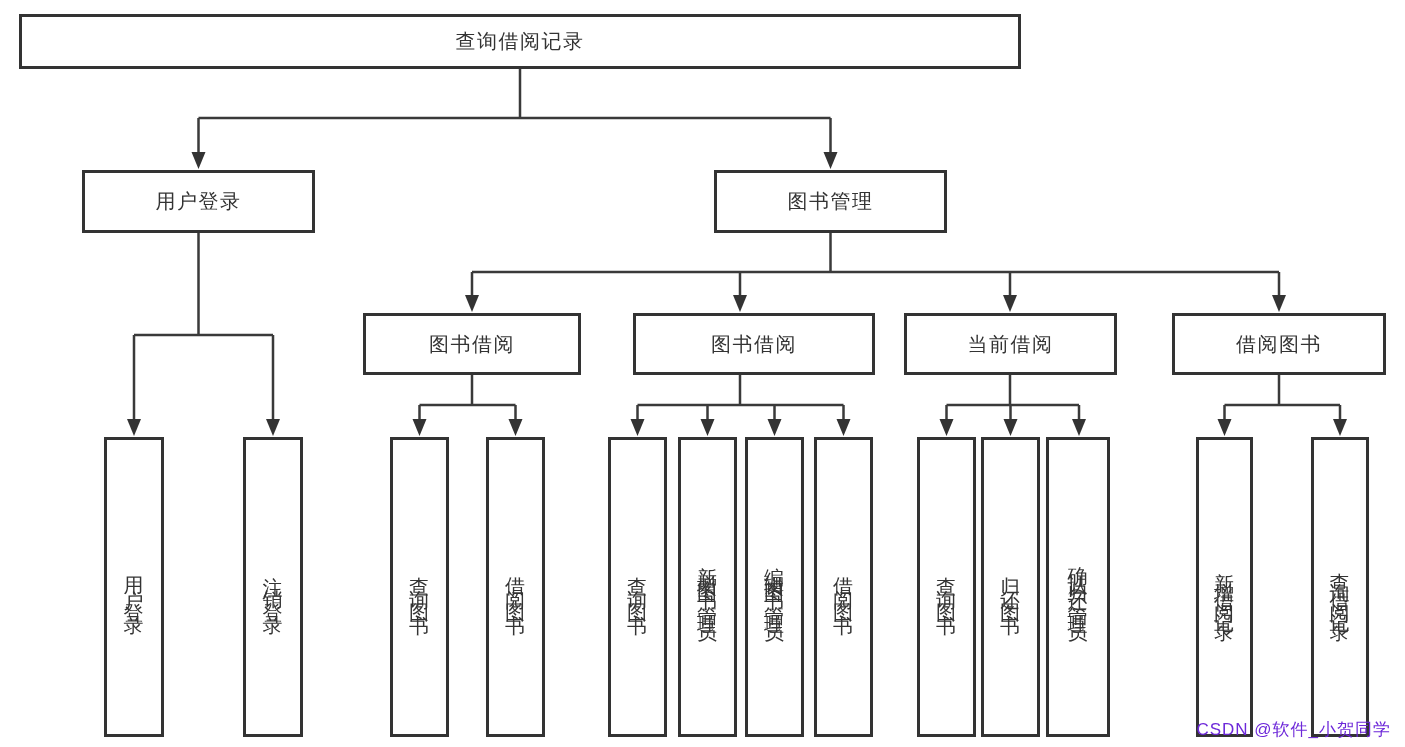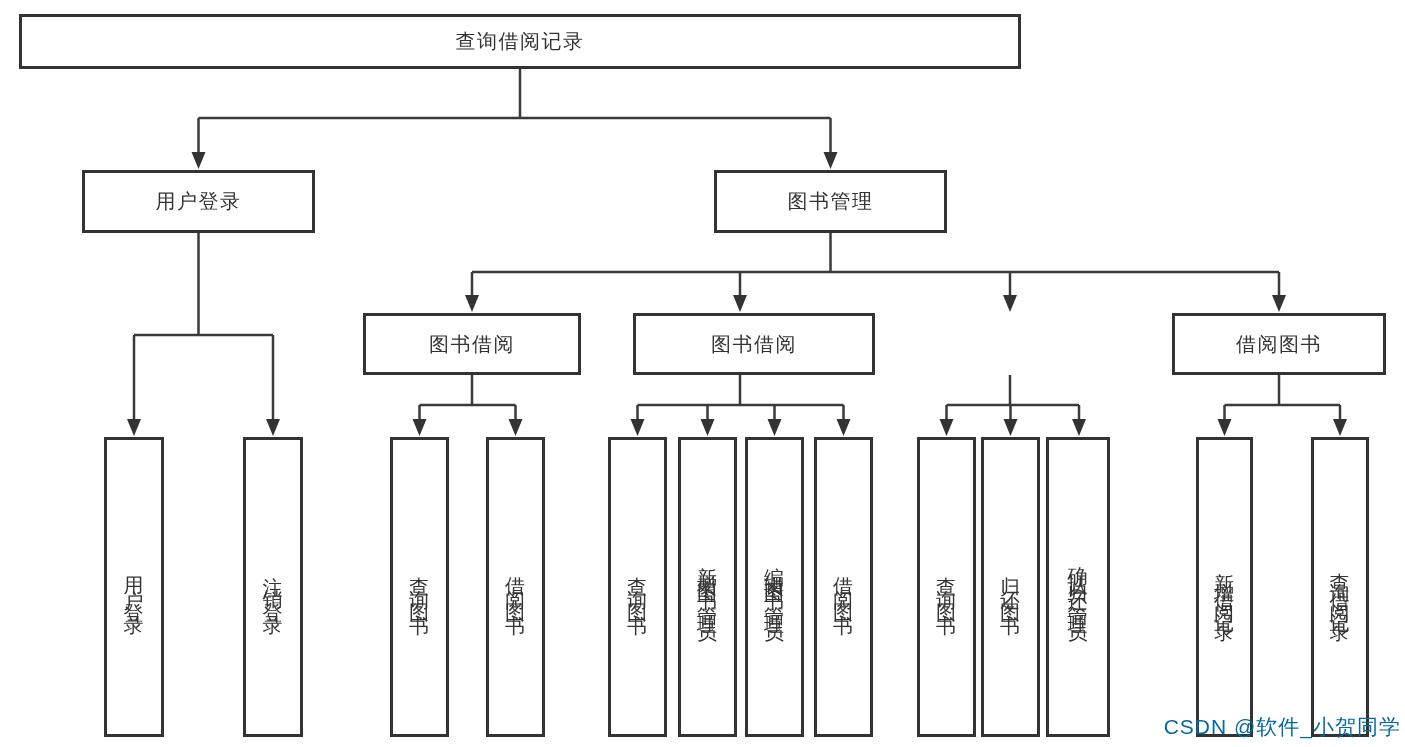--- a/index.html
+++ b/index.html
@@ -28,25 +28,25 @@
     font-size: 20px;
     writing-mode: vertical-lr;
     text-orientation: mixed;
     line-height: 1;
   }
   .sp-lg { letter-spacing: 0.65em; }
   .sp-md { letter-spacing: 0.5em; }
   .sp-sm { letter-spacing: 0.4em; }
   .watermark {
     position: absolute;
-    right: 4px;
+    right: 14px;
     bottom: 6px;
-    font-size: 21px;
+    font-size: 17px;
     letter-spacing: 1px;
-    color: #0369a1;
+    color: #6d28d9;
     z-index: 3;
     white-space: nowrap;
   }
 </style>
 </head>
 <body>
 
 <div class="stage">
 
   <svg class="wires" width="1405" height="747" viewBox="0 0 1405 747">
@@ -96,20 +96,21 @@
     </g>
   </svg>
 
   <div class="node hnode" style="left:19px; top:14px; width:1002px; height:55px;">查询借阅记录</div>
 
   <div class="node hnode" style="left:82px; top:170px; width:233px; height:63px;">用户登录</div>
   <div class="node hnode" style="left:714px; top:170px; width:233px; height:63px;">图书管理</div>
 
   <div class="node hnode" style="left:363px; top:313px; width:218px; height:62px;">图书借阅</div>
   <div class="node hnode" style="left:633px; top:313px; width:242px; height:62px;">图书借阅</div>
+  <div class="node hnode" style="left:904px; top:313px; width:213px; height:62px;">当前借阅</div>
   <div class="node hnode" style="left:1172px; top:313px; width:214px; height:62px;">借阅图书</div>
 
   <div class="node vnode sp-lg" style="left:104px; top:437px; width:60px; height:300px;">用户登录</div>
   <div class="node vnode sp-lg" style="left:243px; top:437px; width:60px; height:300px;">注销登录</div>
 
   <div class="node vnode sp-lg" style="left:390px; top:437px; width:59px; height:300px;">查询图书</div>
   <div class="node vnode sp-lg" style="left:486px; top:437px; width:59px; height:300px;">借阅图书</div>
 
   <div class="node vnode sp-lg" style="left:608px; top:437px; width:59px; height:300px;">查询图书</div>
   <div class="node vnode sp-sm" style="left:678px; top:437px; width:59px; height:300px;">新增图书（管理员）</div>

